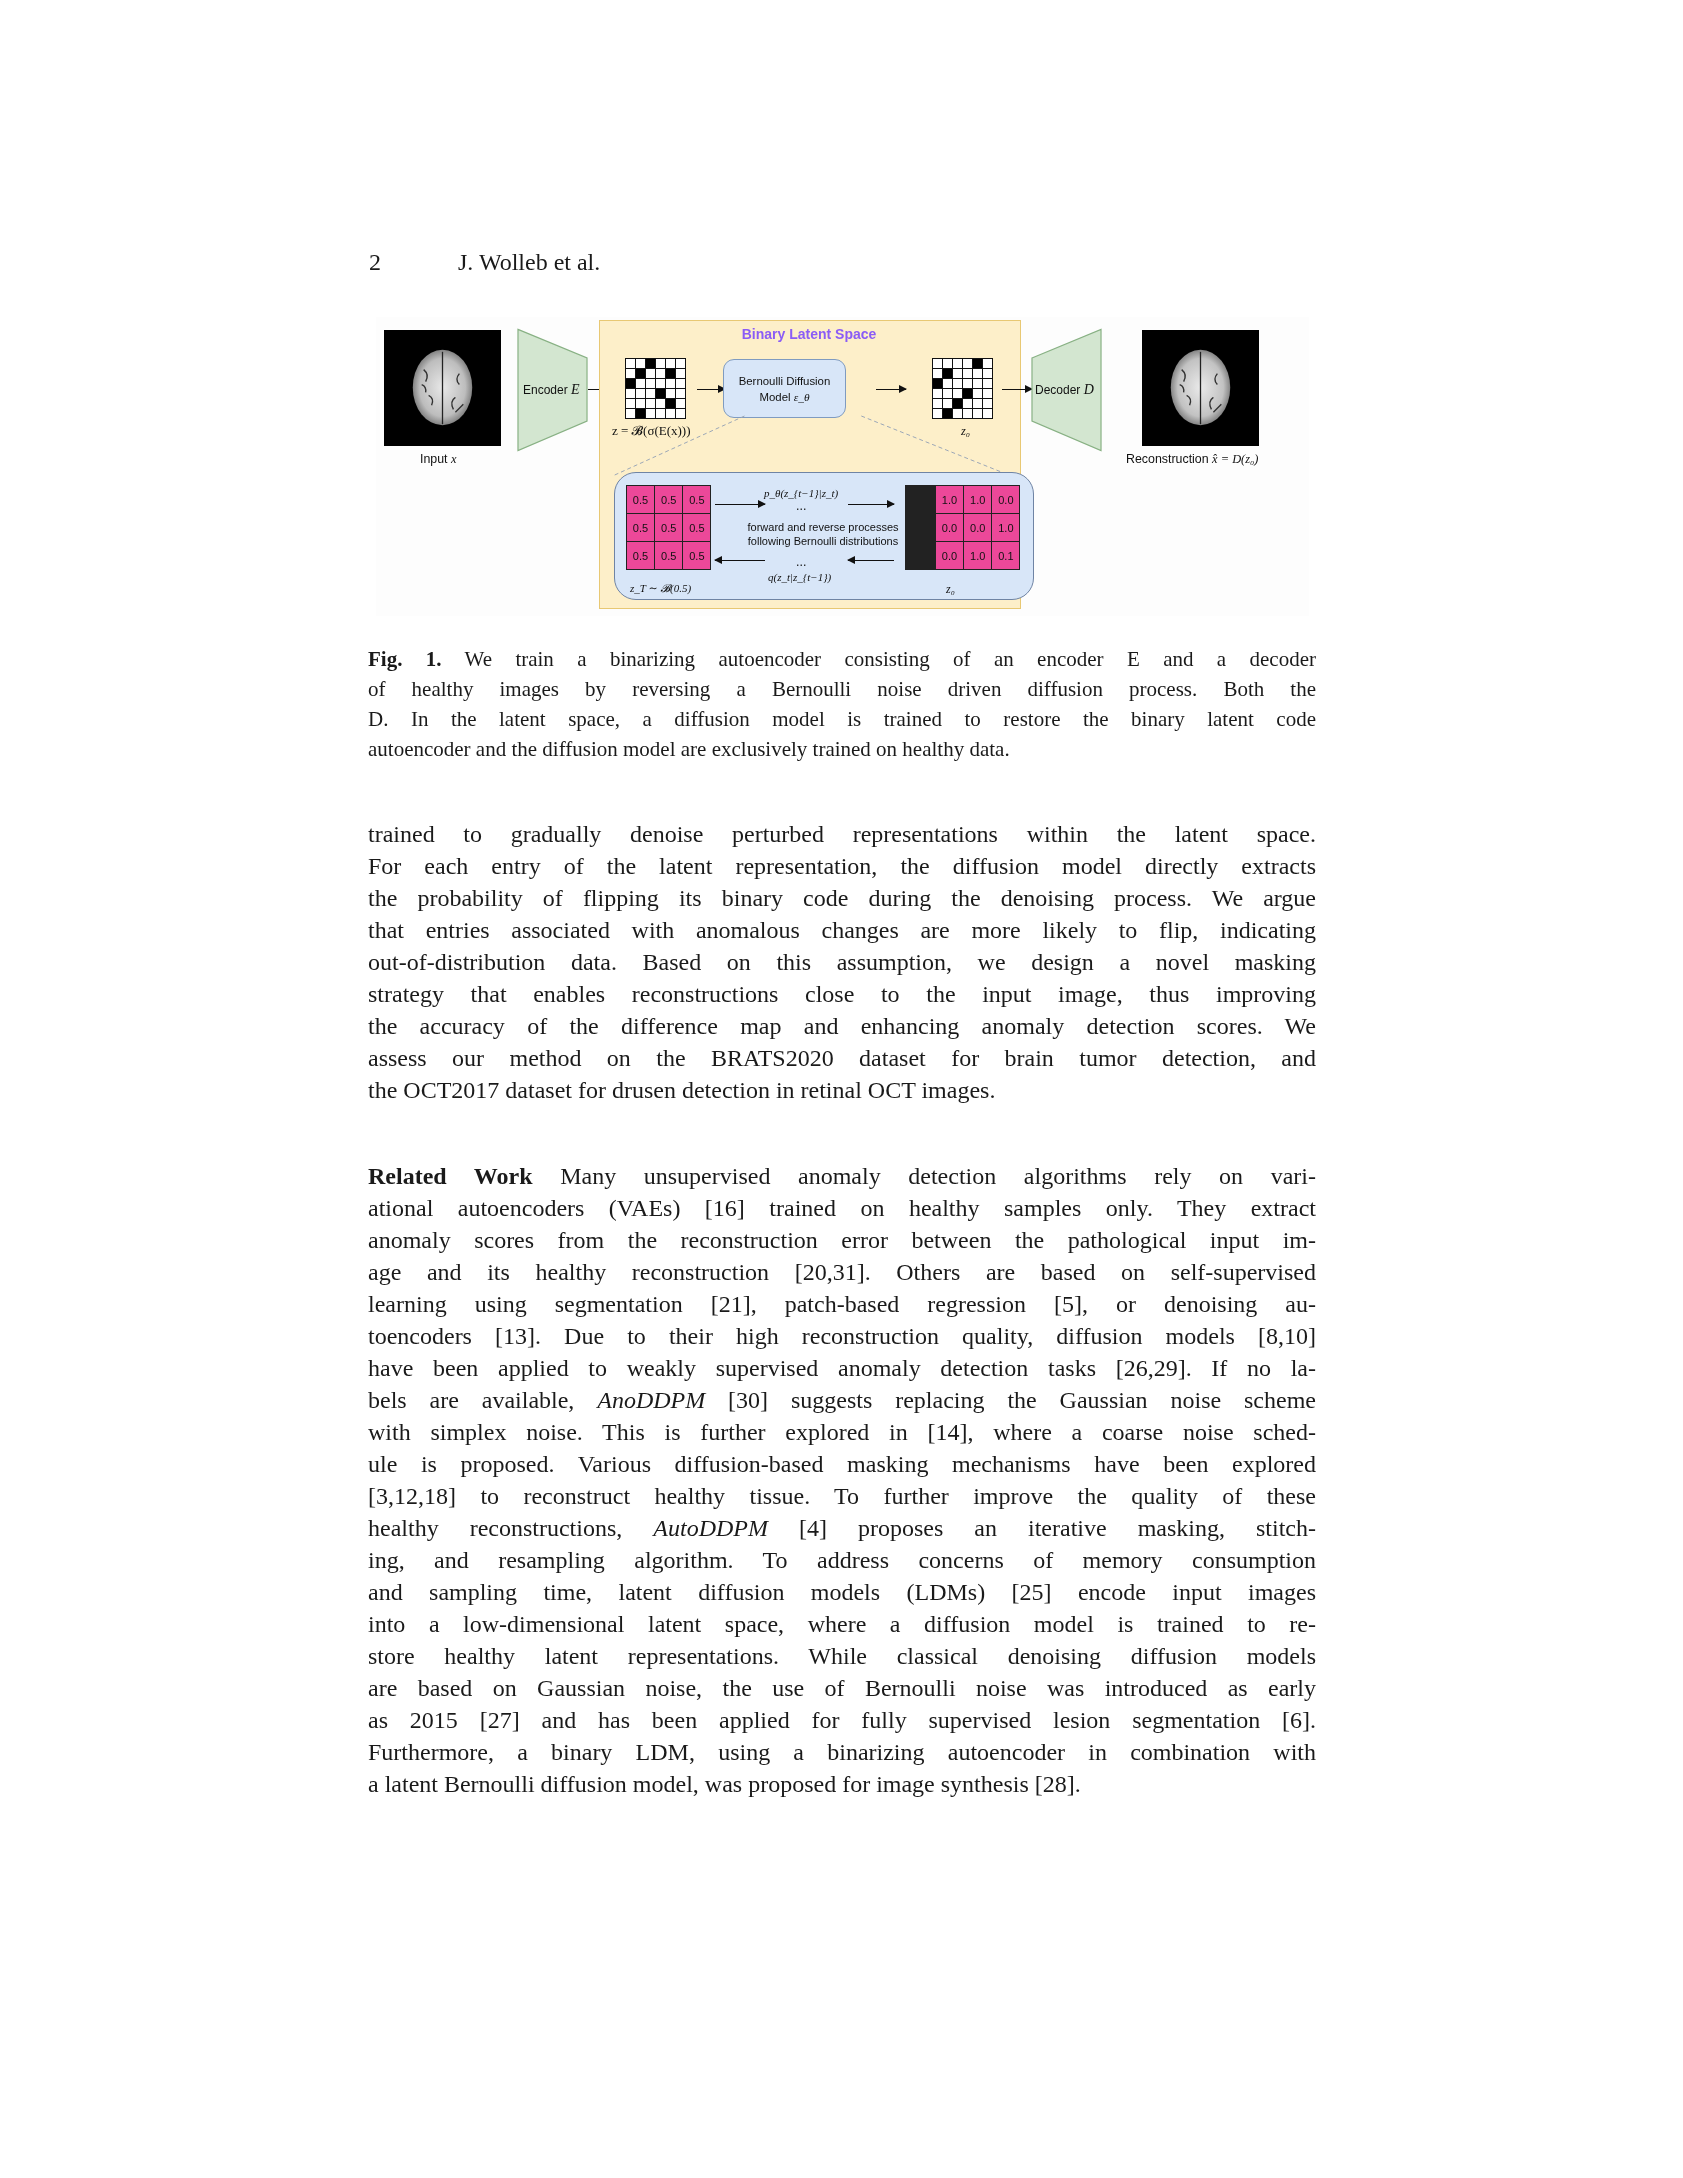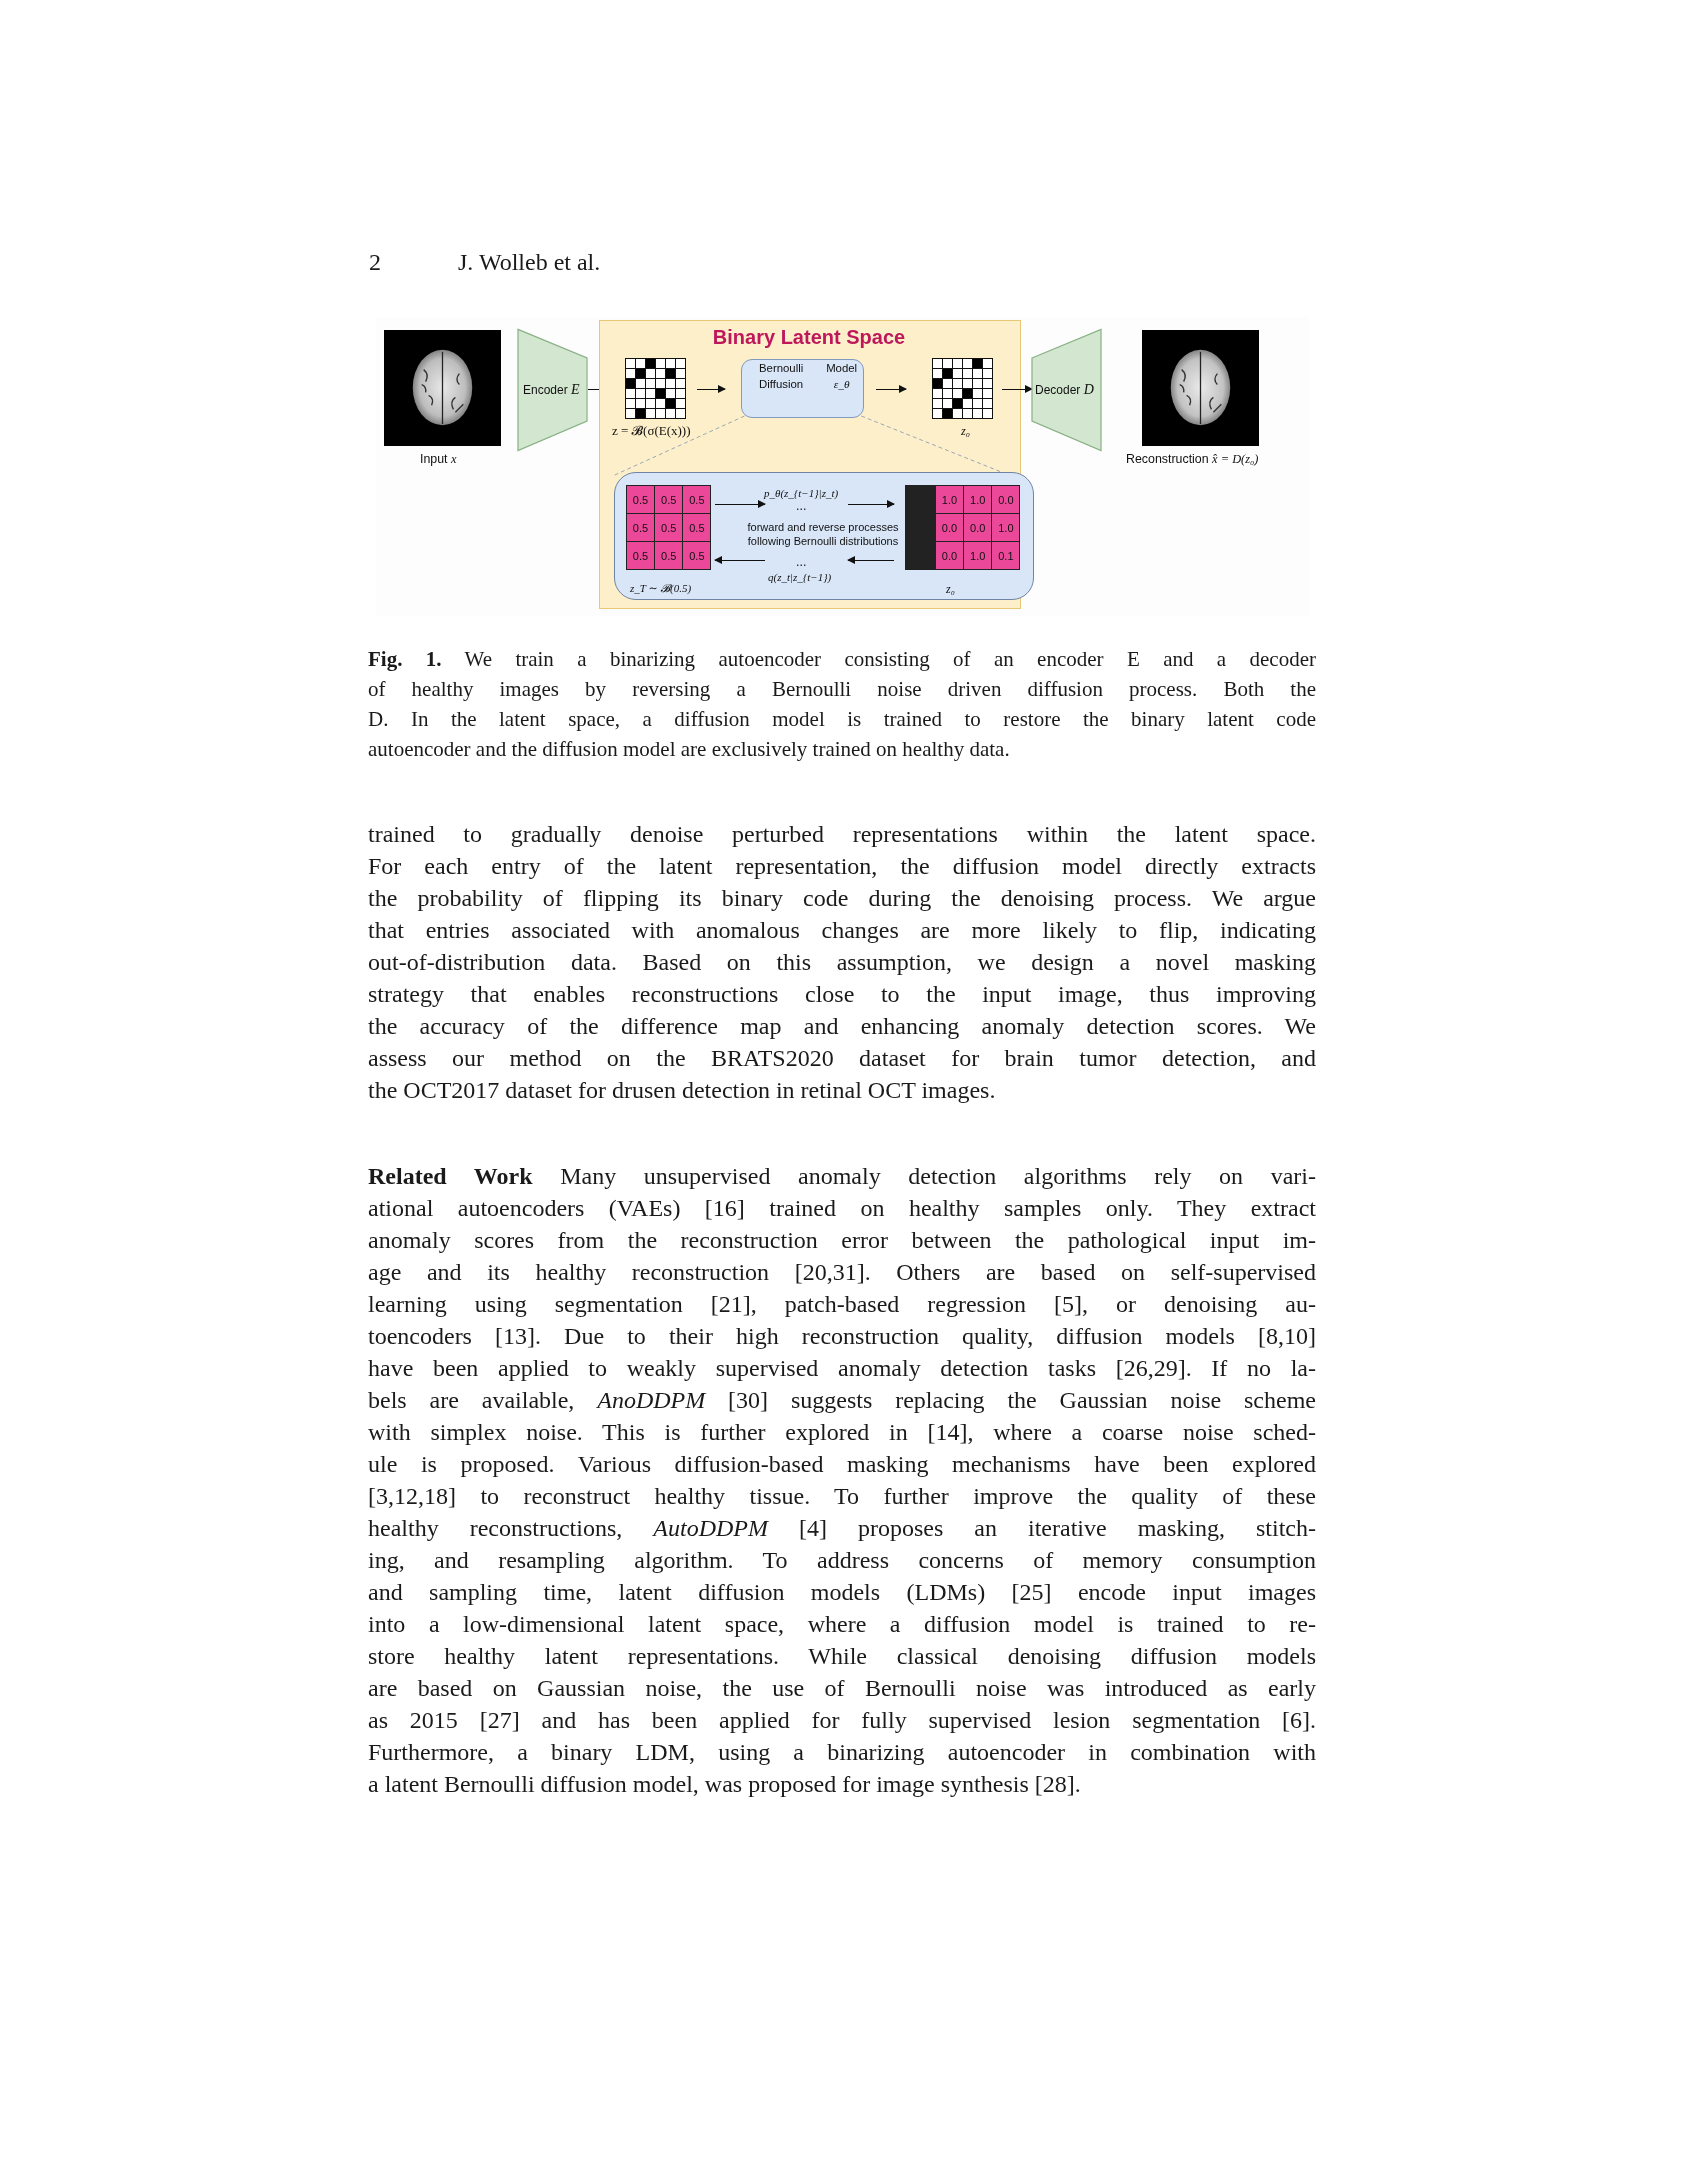--- a/index.html
+++ b/index.html
@@ -10,21 +10,21 @@
   .page-header .running { position: absolute; left: 89px; top: 0; white-space: nowrap; }
 
   .figure { position: absolute; left: 376px; top: 317px; width: 933px; height: 299px; background: #fdfdfd; }
   .fig-abs { position: absolute; }
   .brain { background: #000; overflow: hidden; }
   .brain svg { width: 100%; height: 100%; display: block; }
   .sans { font-family: "Liberation Sans", "DejaVu Sans", sans-serif; }
   .math { font-family: "Liberation Serif", "DejaVu Serif", serif; font-style: italic; }
   .lbl { font-size: 12.4px; color: #111; white-space: nowrap; }
   .yellow-box { background: #fdefc9; border: 1.5px solid #e8c873; }
-  .yellow-title { color: #be185d; font-weight: bold; font-size: 20px; }
+  .yellow-title { color: #8b5cf6; font-weight: bold; font-size: 14px; }
   .model-box { background: #d8e6f8; border: 1.5px solid #7f9bc0; border-radius: 11px; text-align: center; font-size: 11.4px; line-height: 16px; color: #111; }
   .blue-box { background: #d8e6f8; border: 1.5px solid #6f84a4; border-radius: 22px; }
   .bgrid { display: grid; grid-template-columns: repeat(6, 9px); grid-template-rows: repeat(6, 9px); border: 1.5px solid #111; background: #111; gap: 1px; width: fit-content; }
   .bgrid .c { width: 9px; height: 9px; background: #fff; }
   .bgrid .c.on { background: #000; }
   .vgrid { display: grid; grid-template-columns: repeat(3, 27px); grid-template-rows: repeat(3, 27px); border: 1.2px solid #222; background: #222; gap: 1.2px; width: fit-content; }
   .vgrid .c { background: #ec4899; font-size: 11px; display: flex; align-items: center; justify-content: center; font-family: "Liberation Sans", "DejaVu Sans", sans-serif; color: #111; }
   .arrow { height: 1.4px; background: #111; position: absolute; }
   .arrow::after { content: ""; position: absolute; right: -1px; top: -4px; border-left: 8px solid #111; border-top: 4.7px solid transparent; border-bottom: 4.7px solid transparent; }
   .arrow.left::after { right: auto; left: -1px; border-left: none; border-right: 8px solid #111; }
@@ -111,21 +111,21 @@
       <div class="c"></div>
       <div class="c on"></div>
       <div class="c"></div>
       <div class="c"></div>
       <div class="c"></div>
       <div class="c"></div>
     </div>
   <div class="fig-abs lbl math" style="left:236px;top:106px;font-size:13px;font-style:normal;">z = 𝓑(σ(E(x)))</div>
   <div class="arrow" style="left:321px;top:72px;width:28px;"></div>
 
-  <div class="fig-abs model-box sans" style="left:365px;top:42px;width:121px;height:57px;display:flex;flex-direction:row;justify-content:center;">
+  <div class="fig-abs model-box sans" style="left:347px;top:42px;width:121px;height:57px;display:flex;flex-direction:column;justify-content:center;">
     <span>Bernoulli Diffusion</span>
     <span><span>Model </span><span class="math">ε_θ</span></span>
   </div>
 
   <div class="arrow" style="left:500px;top:72px;width:30px;"></div>
 
   <div class="fig-abs bgrid" id="z0grid" style="left:556px;top:41px;">
       <div class="c"></div>
       <div class="c"></div>
       <div class="c"></div>

